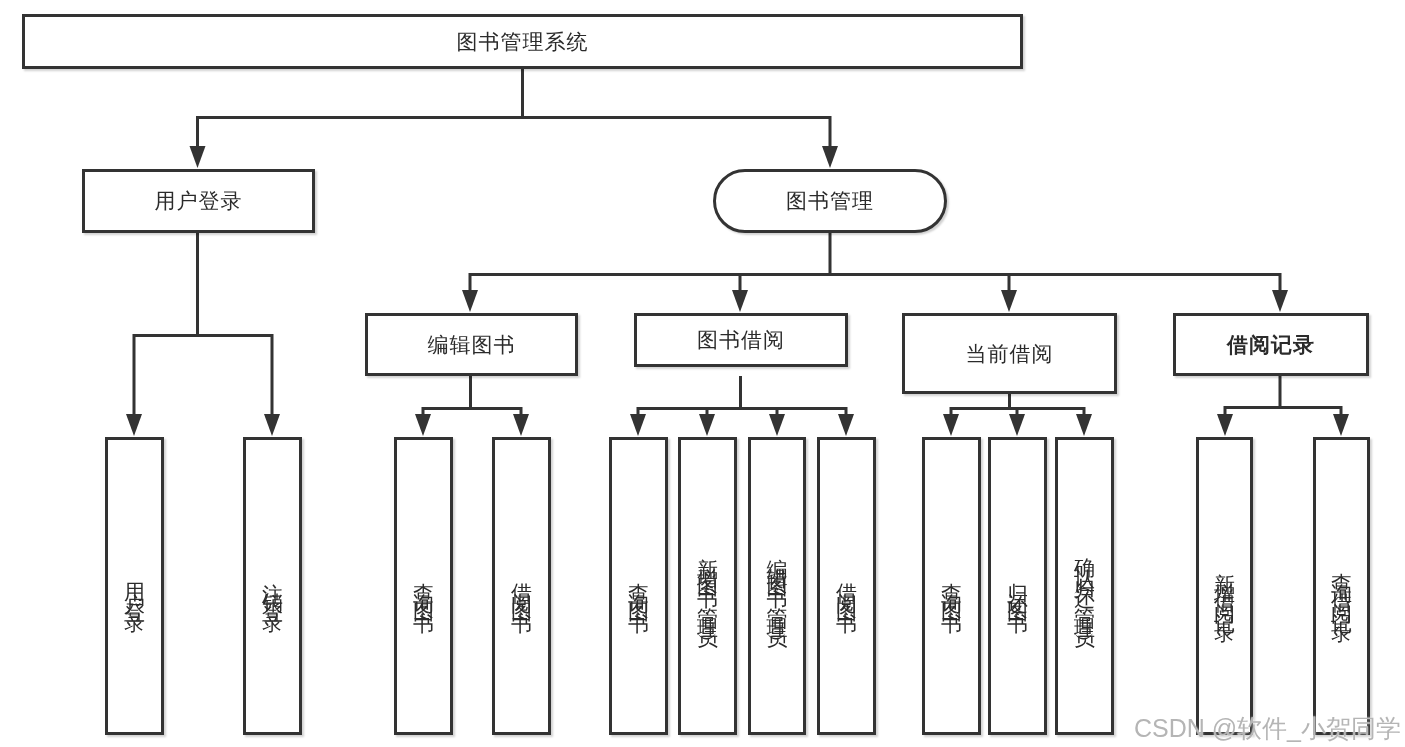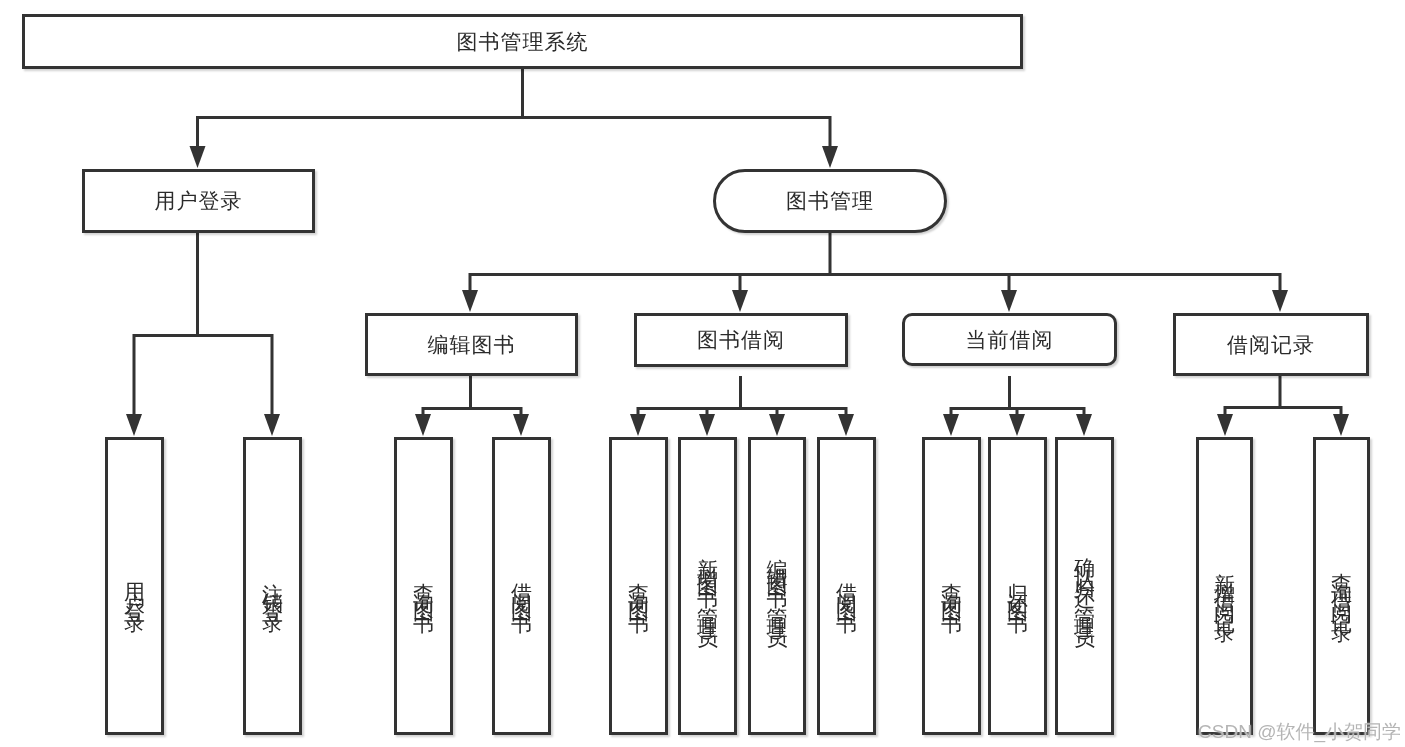--- a/index.html
+++ b/index.html
@@ -40,21 +40,21 @@
     text-orientation: mixed;
     font-size: 21px;
     letter-spacing: 10px;
     white-space: nowrap;
     color: #2b2b2b;
   }
   .watermark {
     position: absolute;
     right: 4px;
     bottom: 2px;
-    font-size: 19px;
+    font-size: 25px;
     color: #b5b5b5;
     text-shadow: 0 0 2px #ffffff;
     z-index: 2;
     white-space: nowrap;
   }
 </style>
 </head>
 <body>
 
 <div class="canvas">
@@ -102,24 +102,24 @@
   <div class="box" style="left:713px; top:169px; width:234px; height:64px;border-radius:32px;">
     <span class="hlabel">图书管理</span>
   </div>
 
   <div class="box" style="left:365px; top:313px; width:213px; height:63px;">
     <span class="hlabel">编辑图书</span>
   </div>
   <div class="box" style="left:634px; top:313px; width:214px; height:54px;">
     <span class="hlabel">图书借阅</span>
   </div>
-  <div class="box" style="left:902px; top:313px; width:215px; height:53px;border-radius:10px;">
+  <div class="box" style="left:902px; top:313px; width:215px; height:81px;">
     <span class="hlabel">当前借阅</span>
   </div>
-  <div class="box" style="left:1173px; top:313px; width:196px; height:63px;">
+  <div class="box" style="left:1173px; top:313px; width:196px; height:63px;font-weight:bold;">
     <span class="hlabel">借阅记录</span>
   </div>
 
   <div class="box" style="left:105px; top:437px; width:59px; height:298px;">
     <span class="vlabel">用户登录</span>
   </div>
   <div class="box" style="left:243px; top:437px; width:59px; height:298px;">
     <span class="vlabel">注销登录</span>
   </div>
 

